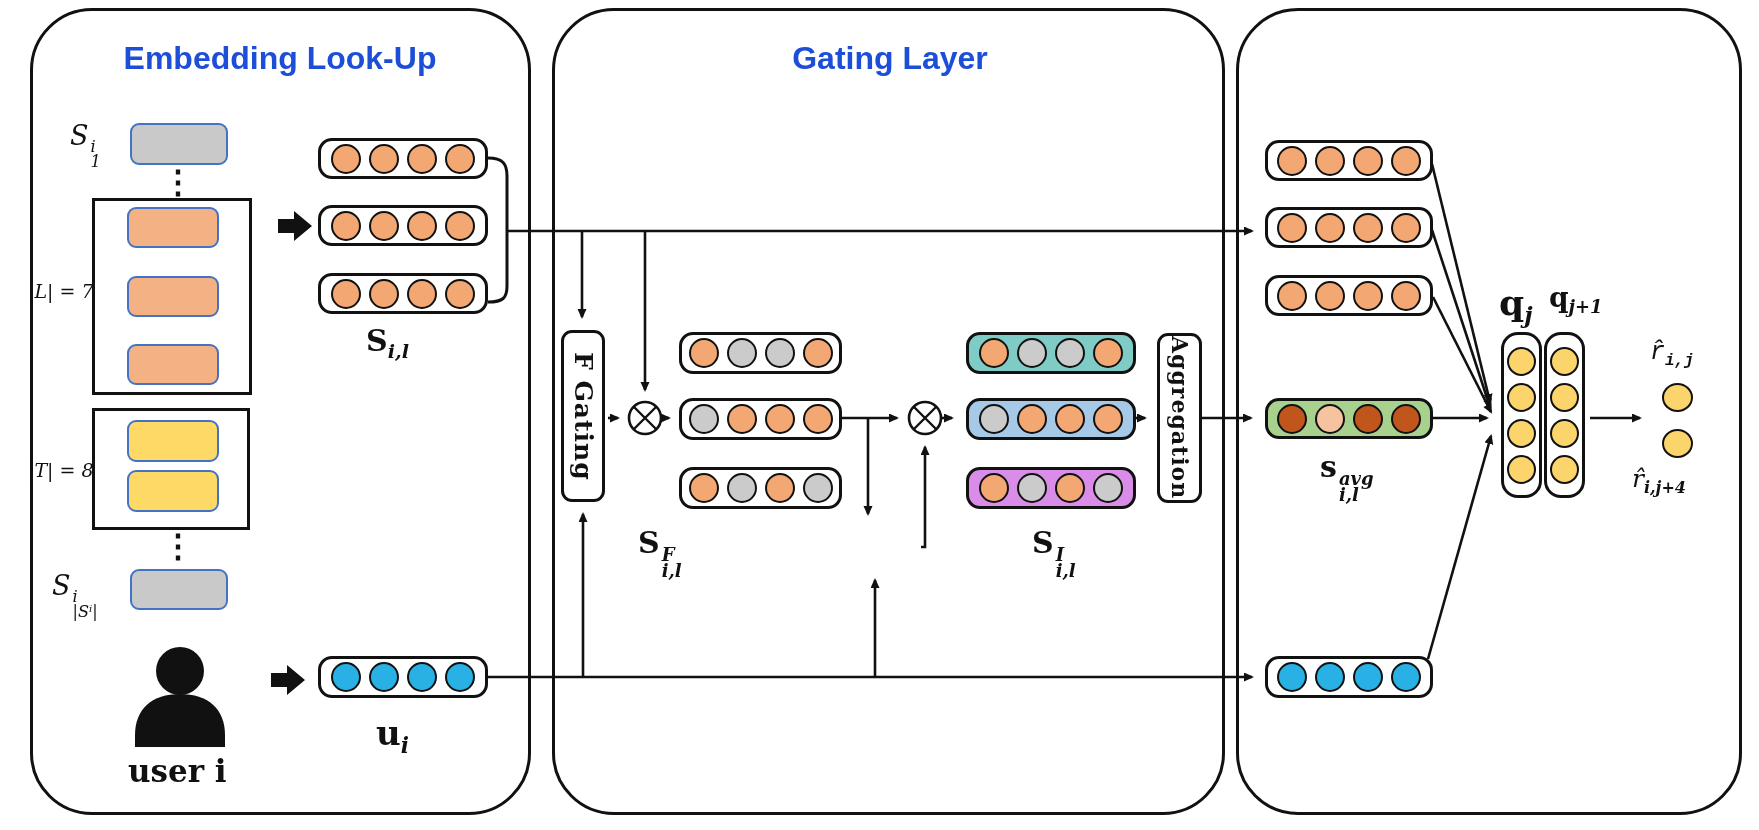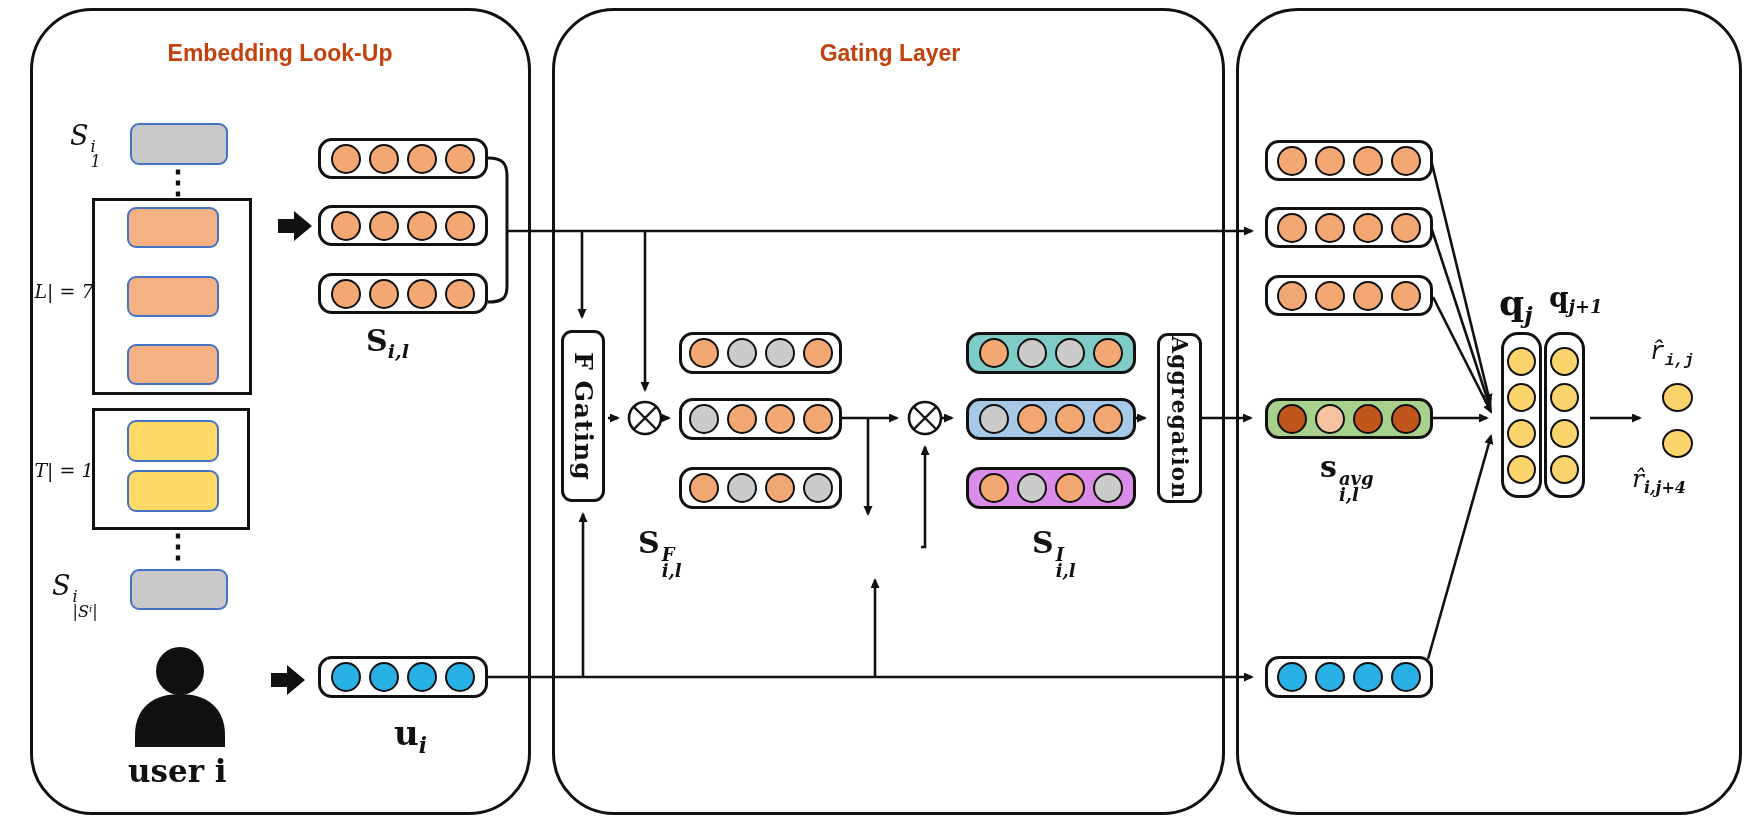--- a/index.html
+++ b/index.html
@@ -1,20 +1,20 @@
 <!DOCTYPE html>
 <html><head>
 <meta charset="utf-8">
 <style>
   html,body{margin:0;padding:0;background:#fff;}
   .canvas{position:relative;width:1759px;height:830px;background:#fff;overflow:hidden;
           font-family:"Liberation Sans",sans-serif;color:#111;}
   .panel{position:absolute;border:3.5px solid #111;border-radius:62px;background:#fff;box-sizing:border-box;}
-  .title{position:absolute;font-weight:700;font-size:23px;text-align:center;
-         font-family:"Liberation Sans",sans-serif;color:#c2410c;}
+  .title{position:absolute;font-weight:700;font-size:32px;text-align:center;
+         font-family:"Liberation Sans",sans-serif;color:#1d4ed8;}
   svg.wires{position:absolute;left:0;top:0;z-index:3;}
   .rect{position:absolute;border:2.5px solid #4472C4;border-radius:9px;box-sizing:border-box;z-index:4;}
   .frame{position:absolute;border:3px solid #111;background:#fff;box-sizing:border-box;z-index:2;}
   .pill{position:absolute;display:flex;align-items:center;justify-content:center;gap:8px;
         border:3px solid #111;border-radius:14px;background:#fff;box-sizing:border-box;z-index:4;}
   .pill .dot{width:30px;height:30px;border:2.5px solid #111;border-radius:50%;box-sizing:border-box;flex:0 0 auto;}
   .qcol{position:absolute;display:flex;flex-direction:column;align-items:center;justify-content:center;gap:7px;
         border:3px solid #111;border-radius:17px;background:#fff;box-sizing:border-box;z-index:4;}
   .qcol .dot{width:29px;height:29px;border:2.5px solid #111;border-radius:50%;box-sizing:border-box;}
   .bigdot{position:absolute;border:2.5px solid #111;border-radius:50%;box-sizing:border-box;z-index:4;}
@@ -113,21 +113,21 @@
   <div class="rect" style="left: 130px; top: 123px; width: 98px; height: 42px; background: rgb(201, 201, 201);"></div>
   <div class="vdots" style="left:162px;top:168px;">⋮</div>
 
   <div class="frame" style="left:92px;top:198px;width:160px;height:197px;"></div>
   <div class="lbl it small-note" style="left:28px;top:282px;">|L| = 7</div>
   <div class="rect" style="left: 127px; top: 207px; width: 92px; height: 41px; background: rgb(244, 177, 131);"></div>
   <div class="rect" style="left: 127px; top: 276px; width: 92px; height: 41px; background: rgb(244, 177, 131);"></div>
   <div class="rect" style="left: 127px; top: 344px; width: 92px; height: 41px; background: rgb(244, 177, 131);"></div>
 
   <div class="frame" style="left:92px;top:408px;width:158px;height:122px;"></div>
-  <div class="lbl it small-note" style="left:28px;top:461px;">|T| = 1</div>
+  <div class="lbl it small-note" style="left:28px;top:461px;">|T| = 8</div>
   <div class="rect" style="left: 127px; top: 420px; width: 92px; height: 42px; background: rgb(255, 217, 102);"></div>
   <div class="rect" style="left: 127px; top: 470px; width: 92px; height: 42px; background: rgb(255, 217, 102);"></div>
 
   <div class="vdots" style="left:162px;top:532px;">⋮</div>
   <div class="lbl it" style="left:52px;top:572px;font-size:27px;">
     <span>S</span><span class="ss">
         <span class="sup">i</span>
         <span class="sub">|Sⁱ|</span>
       </span>
   </div>
@@ -156,21 +156,21 @@
   <div class="lbl" style="left:366px;top:326px;font-size:30px;">
     <span>S</span><span class="sub-inline">i,l</span>
   </div>
 
   <div class="pill" style="left:318px;top:656px;width:170px;height:42px;">
       <span class="dot" style="background: rgb(41, 177, 230);"></span>
       <span class="dot" style="background: rgb(41, 177, 230);"></span>
       <span class="dot" style="background: rgb(41, 177, 230);"></span>
       <span class="dot" style="background: rgb(41, 177, 230);"></span>
     </div>
-  <div class="lbl" style="left:376px;top:716px;font-size:34px;margin-left:18px;">
+  <div class="lbl" style="left:376px;top:716px;font-size:34px;">
     <span>u</span><span class="sub-inline">i</span>
   </div>
 
   <div class="gate vtext" style="left:561px;top:330px;width:44px;height:172px;font-size:25px;">F Gating</div>
   <div class="gate vtext" style="left:1157px;top:333px;width:45px;height:170px;font-size:22px;">Aggregation</div>
 
   <div class="pill" style="left:679px;top:332px;width:163px;height:42px;">
       <span class="dot" style="background: rgb(243, 168, 115);"></span>
       <span class="dot" style="background: rgb(203, 203, 203);"></span>
       <span class="dot" style="background: rgb(203, 203, 203);"></span>

